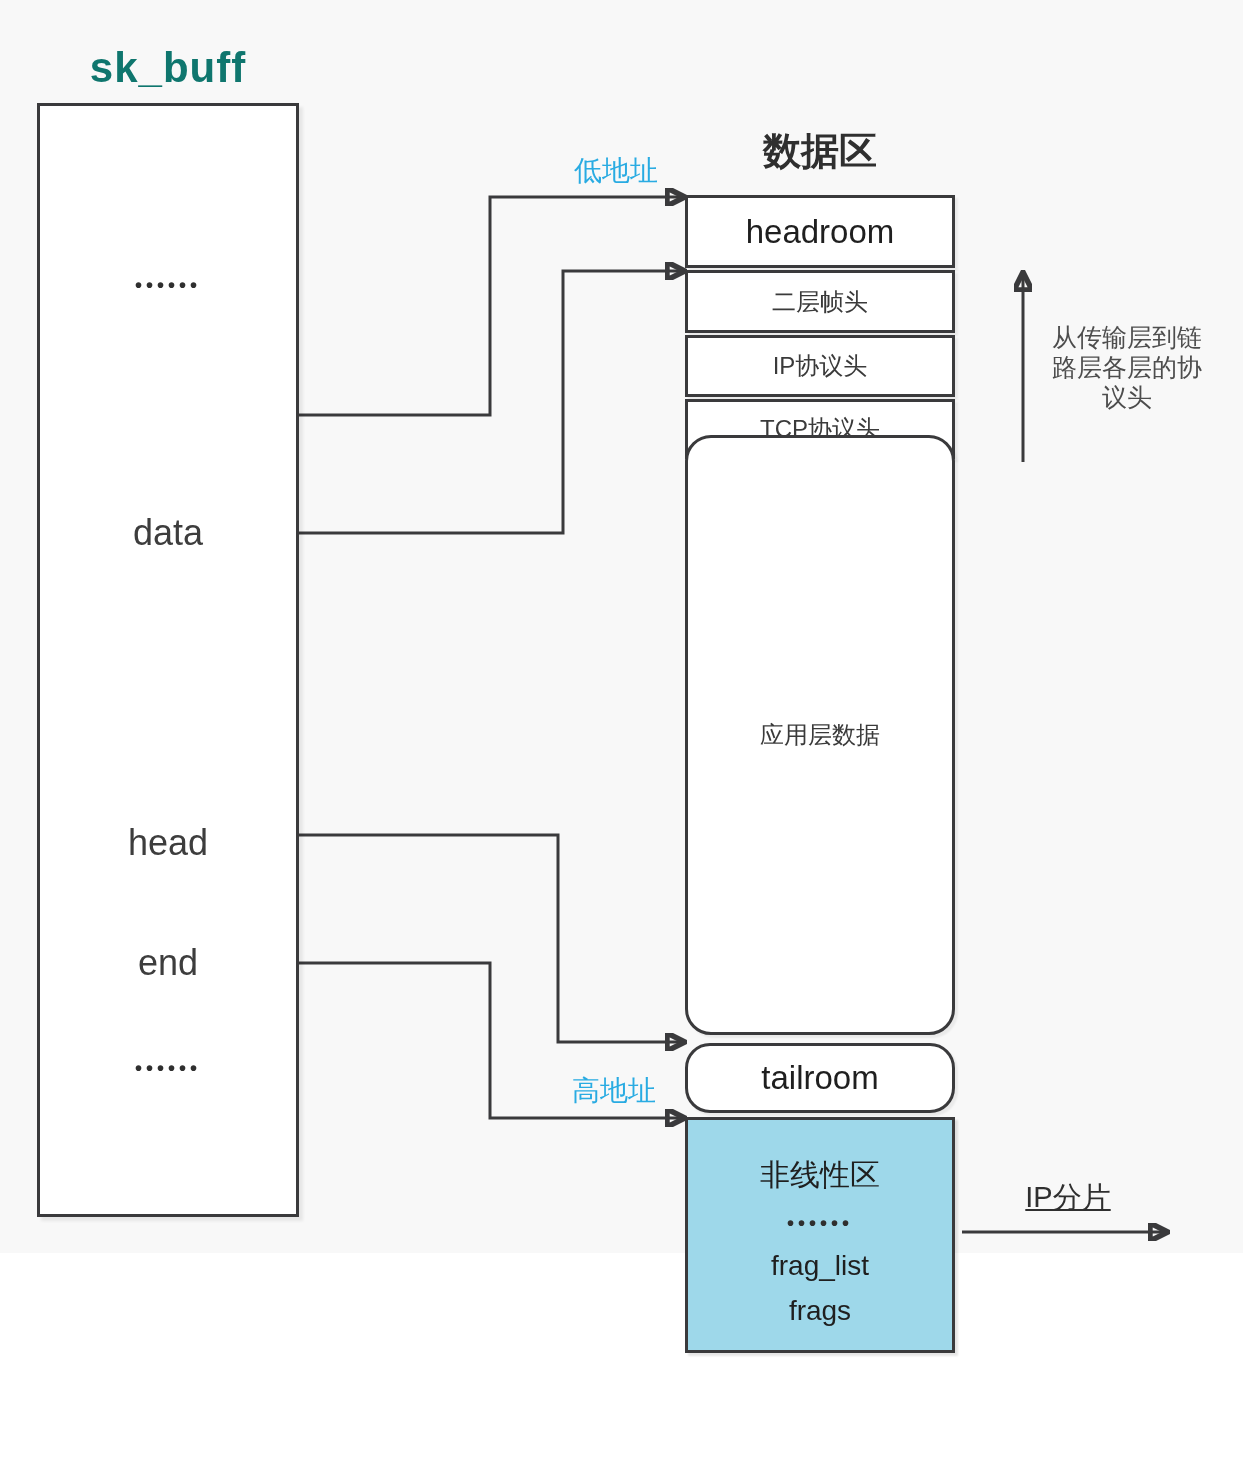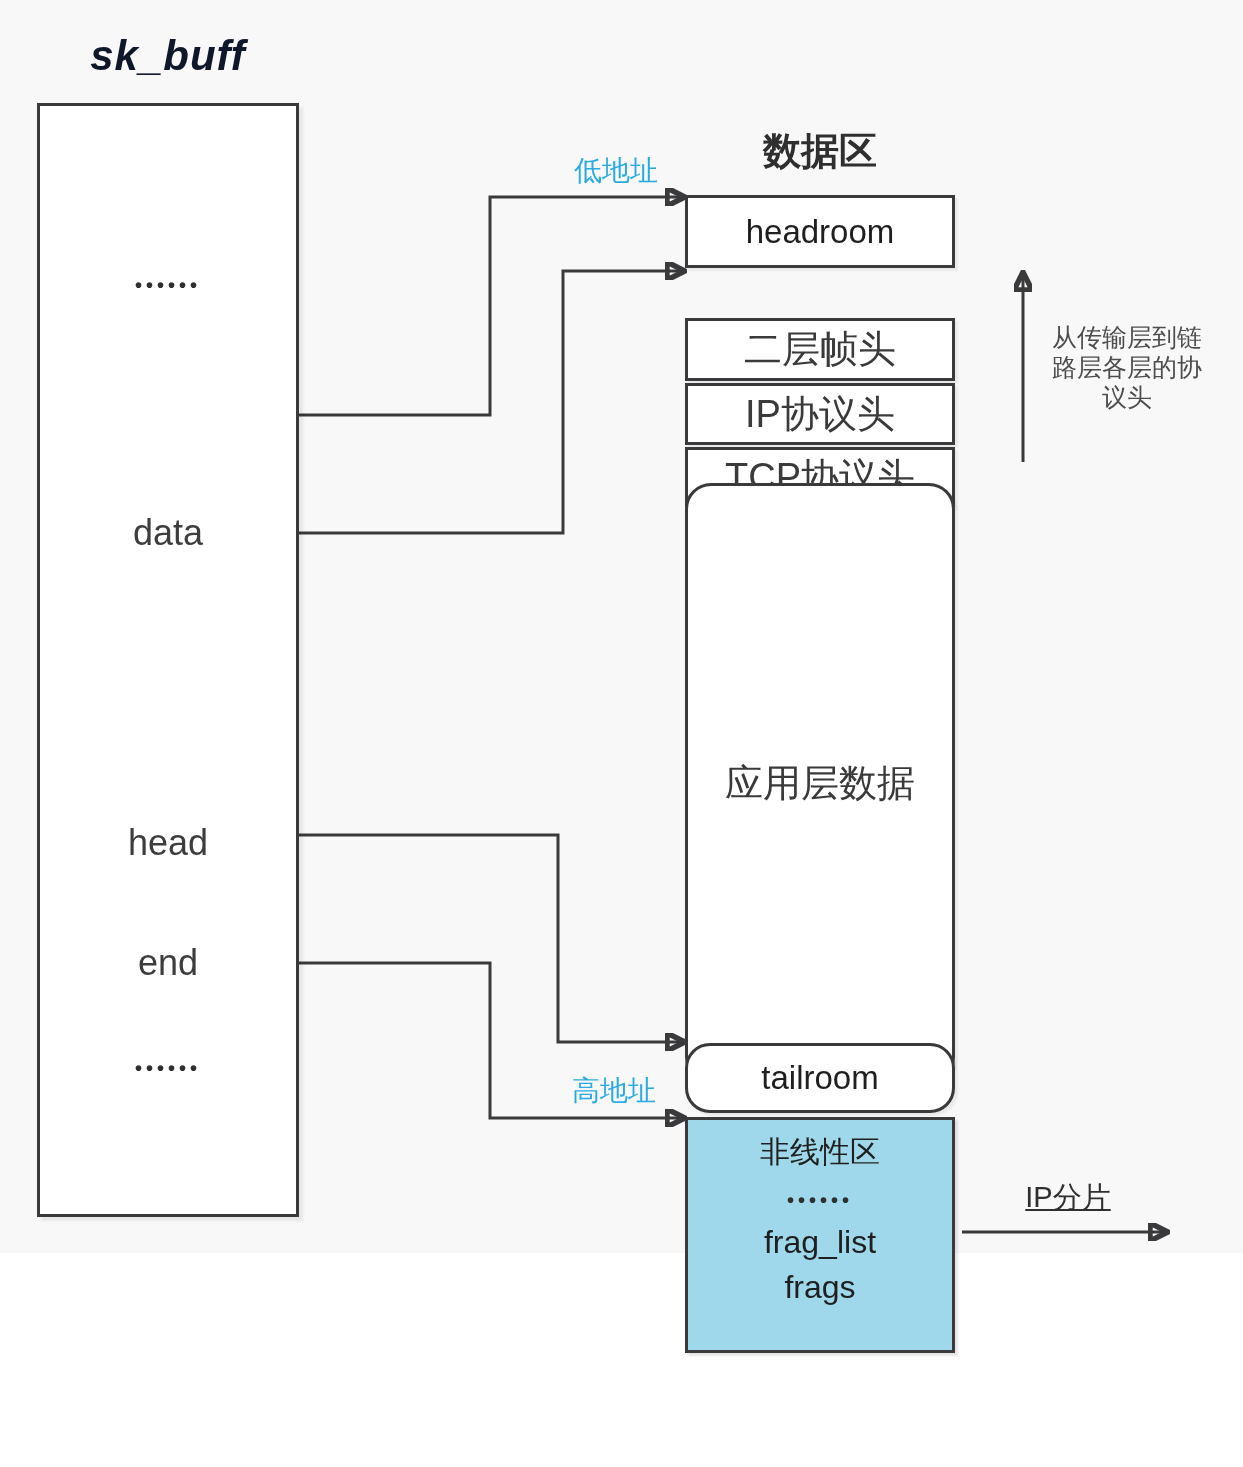--- a/index.html
+++ b/index.html
@@ -18,26 +18,25 @@
   .bg {
     position: absolute;
     left: 0; top: 0;
     width: 1243px; height: 1253px;
     background: var(--color-canvas, #f8f8f8);
   }
   .abs { position: absolute; }
 
   
   .skbuff-title {
-    left: 37px; top: 32px; width: 262px;
+    left: 37px; top: 44px; width: 262px;
     text-align: center;
     font-size: 42px; font-weight: 700;
-    color: #0f172a;
+    color: #0f766e;
     letter-spacing: 1px;
-    font-style: italic;
   }
   .dataarea-title {
     left: 685px; top: 126px; width: 270px;
     text-align: center;
     font-size: 38px; font-weight: 700;
     color: #2f2f2f;
   }
 
   
   .skbuff-box {
@@ -73,40 +72,40 @@
     position: absolute;
     left: 685px; width: 270px;
     background: #ffffff;
     border: 3px solid var(--color-line, #3a3a3c);
     display: flex;
     align-items: center;
     justify-content: center;
     box-shadow: 3px 3px 2px rgba(0,0,0,0.06);
   }
   .row-latin { font-size: 33px; color: #1f1f1f; }
-  .row-cjk   { font-size: 38px; color: #3a3a3a; margin-top: 48px; }
+  .row-cjk   { font-size: 24px; color: #3a3a3a; }
   .r-headroom { top: 195px;  height: 73px; }
   .r-l2       { top: 270px;  height: 63px; }
   .r-ip       { top: 335px;  height: 62px; }
   .r-tcp      { top: 399px;  height: 60px; }
   .r-app      { top: 435px;  height: 600px; border-radius: 26px; }
   .r-tailroom { top: 1043px; height: 70px; border-radius: 25px; }
 
   .nonlinear {
     position: absolute;
     left: 685px; top: 1117px;
     width: 270px; height: 236px;
     background: var(--color-nonlinear_fill, #9ed8ea);
     border: 3px solid var(--color-line, #3a3a3c);
     text-align: center;
     box-shadow: 3px 3px 2px rgba(0,0,0,0.10);
   }
-  .nl-title { margin-top: 12px; line-height: 40px; font-size: 30px; color: #1f1f1f; }
+  .nl-title { margin-top: 35px; line-height: 40px; font-size: 30px; color: #1f1f1f; }
   .nl-dots  { margin-top: 8px;  line-height: 40px; }
-  .nl-item  { line-height: 45px; font-size: 32px; color: #1f1f1f; }
+  .nl-item  { line-height: 45px; font-size: 28px; color: #1f1f1f; }
 
   
   .addr-label {
     width: 96px;
     text-align: center;
     font-size: 28px;
     color: var(--color-accent, #29abe2);
   }
   .low-addr  { left: 568px; top: 152px; }
   .high-addr { left: 566px; top: 1072px; }

